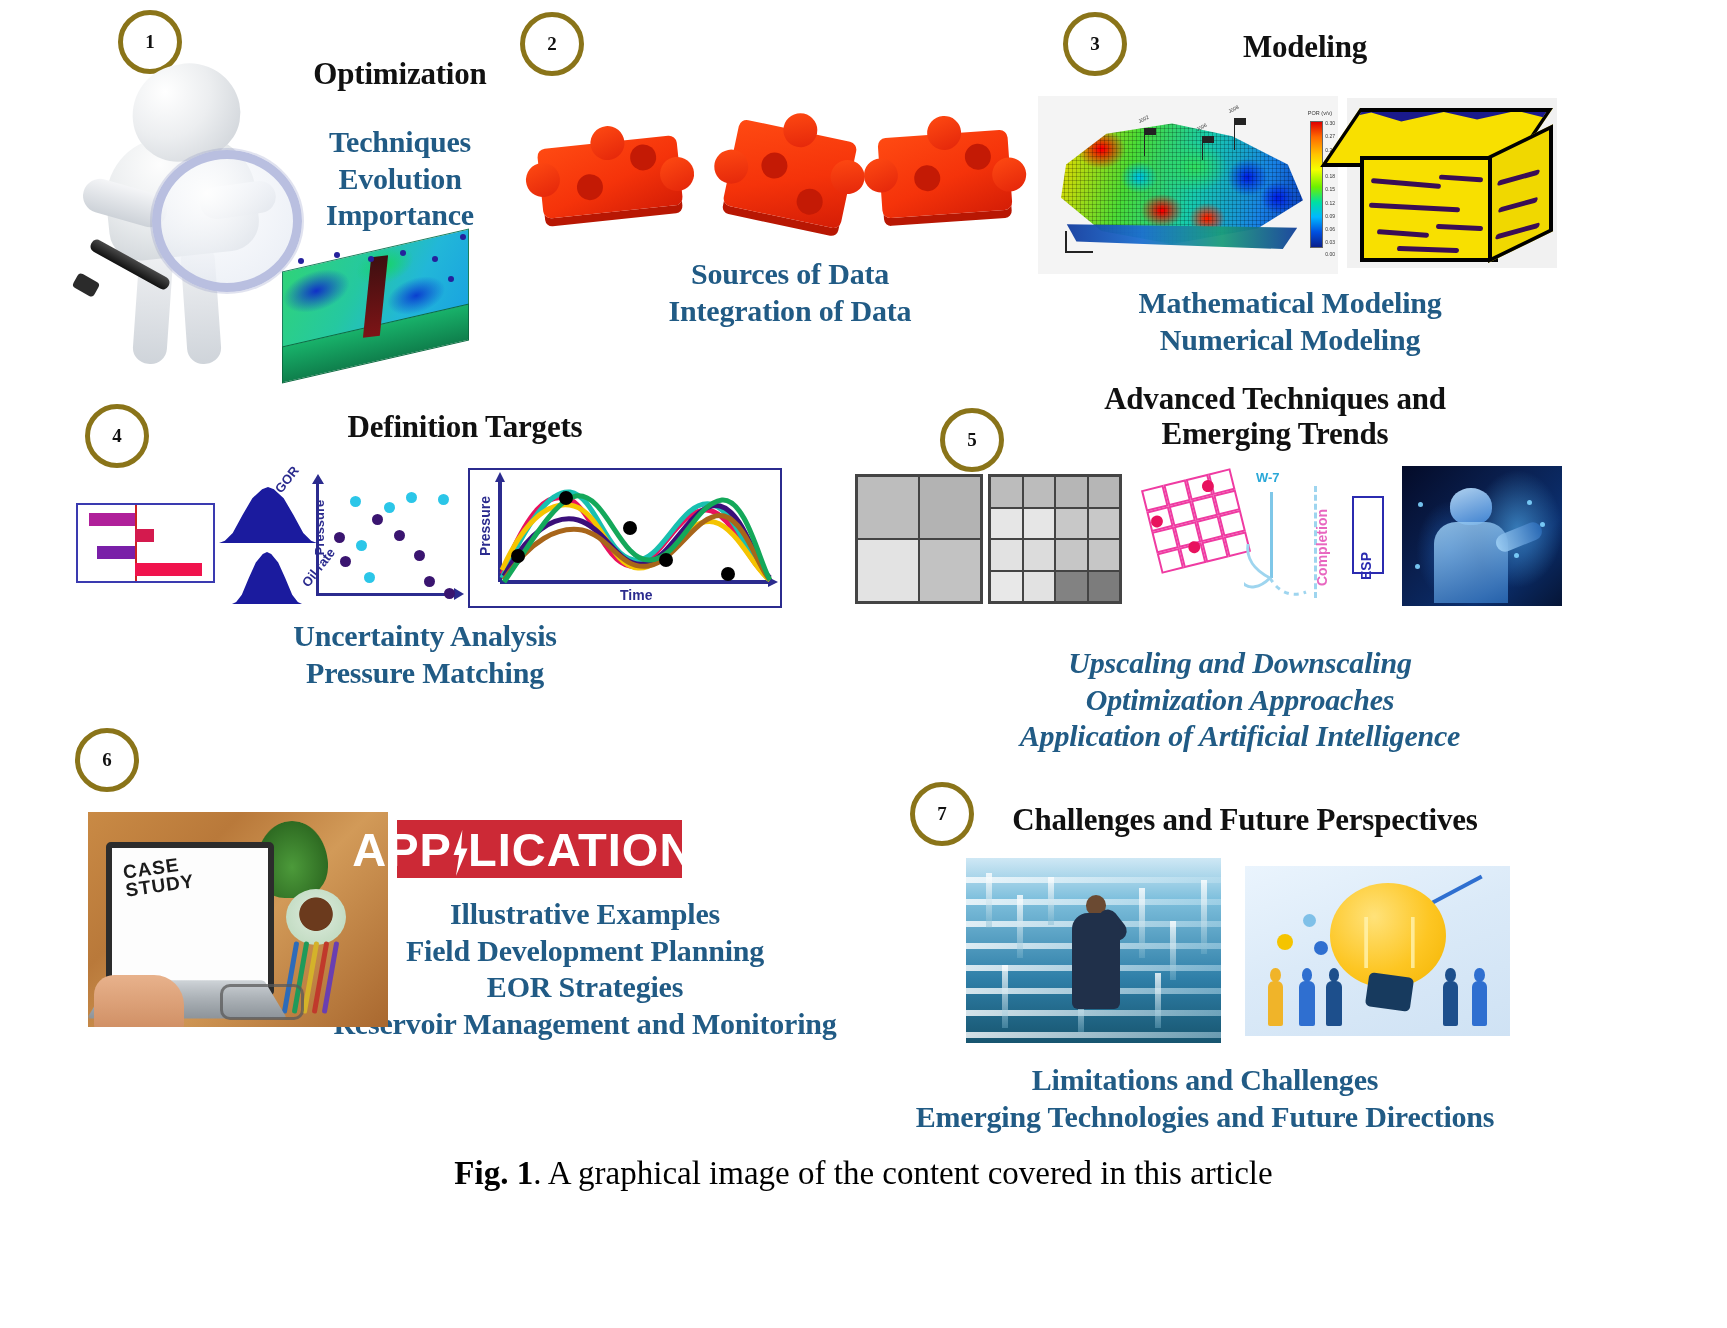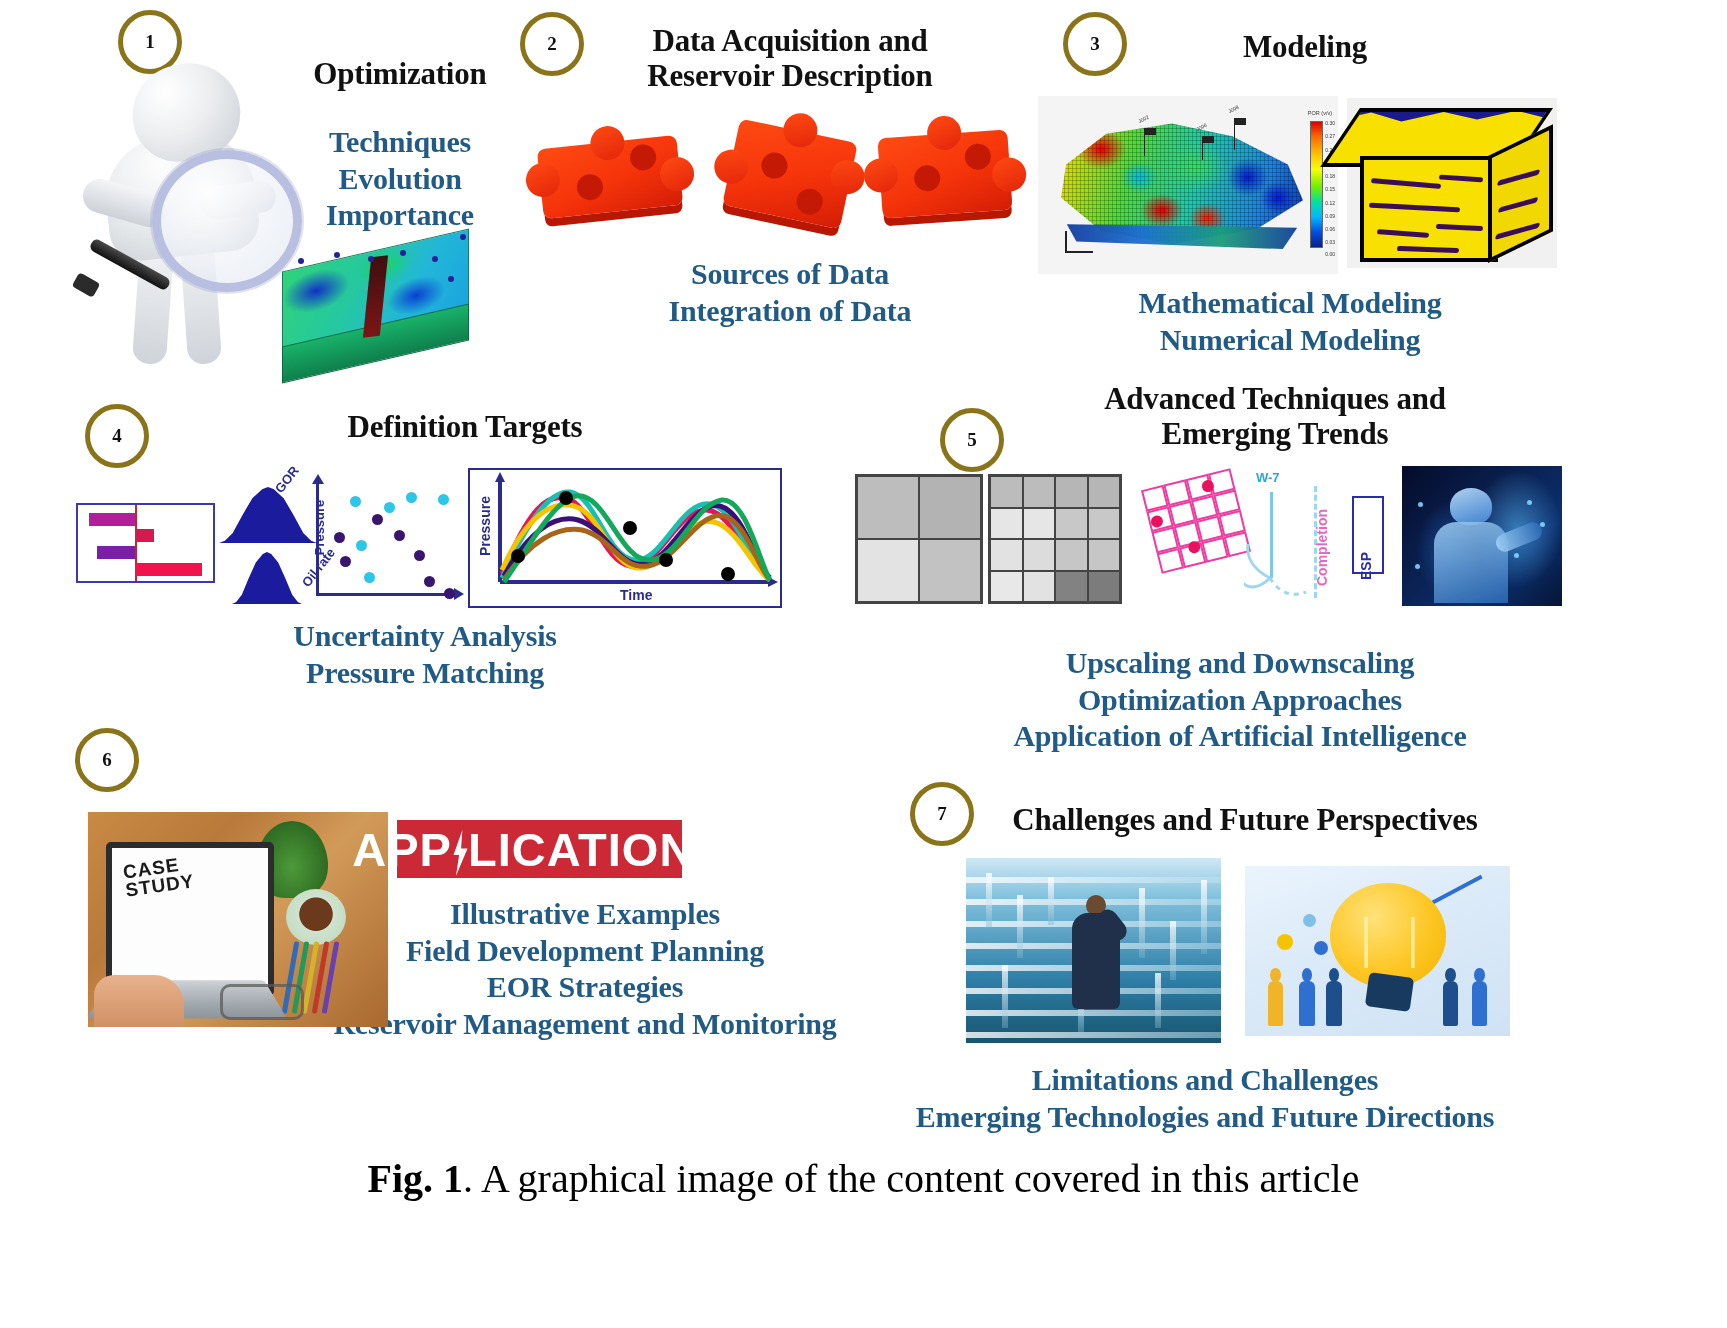--- a/index.html
+++ b/index.html
@@ -37,21 +37,21 @@
   }
   .sec-sub{
     font-family:"Liberation Serif", serif;
     font-weight:bold;color:#215b85;
     font-size:30px;line-height:1.22;
     text-align:center;white-space:pre-line;
     letter-spacing:-0.2px;
   }
   .caption{
     font-family:"Liberation Serif", serif;
-    font-size:40px;color:#000;text-align:center;
+    font-size:33px;color:#000;text-align:center;
     width:100%;
   }
   .caption b{font-weight:bold;}
 
   
   .man{position:absolute;}
   .man .head{
     position:absolute;left:52px;top:6px;width:108px;height:96px;
     border-radius:54px 54px 48px 48px;
     background:radial-gradient(ellipse at 35% 25%, #ffffff 0%, #eceef0 45%, #c9ced4 100%);
@@ -435,22 +435,20 @@
       <span style="left:150px;top:6px;"></span>
         <span style="left:166px;top:26px;"></span>
       <span style="left:178px;top:-16px;"></span>
     </div>
   </div>
 
   <div class="abs badge" style="left:520px;top:12px;">
     <span>2</span>
   </div>
 
-  <div class="abs sec-title" style="left:600px;top:24px;width:380px;">Data Acquisition and
-Reservoir Description</div>
 
   <div class="abs sec-sub" style="left:615px;top:256px;width:350px;">Sources of Data
 Integration of Data</div>
 
   <div class="puzzle" style="left:540px;top:142px;width:140px;height:70px;transform:rotate(-6deg);">
     <div class="pz-body" style="border-radius:8px;"></div>
     <div class="pz-knob" style="left:-14px;top:14px;"></div>
     <div class="pz-knob" style="left:54px;top:-16px;"></div>
     <div class="pz-knob" style="left:120px;top:22px;"></div>
     <div class="pz-notch" style="left:36px;top:30px;"></div>
@@ -603,21 +601,21 @@
     </svg>
   </div>
 
   <div class="abs badge" style="left:940px;top:408px;">
     <span>5</span>
   </div>
 
   <div class="abs sec-title" style="left:1045px;top:382px;width:460px;">Advanced Techniques and
 Emerging Trends</div>
 
-  <div class="abs sec-sub" style="left:960px;top:645px;width:560px;">Upscaling and Downscaling
+  <div class="abs sec-sub" style="left:960px;top:645px;width:560px;font-style:italic;">Upscaling and Downscaling
 Optimization Approaches
 Application of Artificial Intelligence</div>
 
   <div class="grid2" style="left:855px;top:474px;grid-template-columns:repeat(2,1fr);grid-template-rows:repeat(2,1fr);width:128px;height:130px;">
     <div style="background:#bdbdbd;"></div>
       <div style="background:#b3b3b3;"></div>
     <div style="background:#e3e3e3;"></div>
       <div style="background:#c2c2c2;"></div>
   </div>
 

